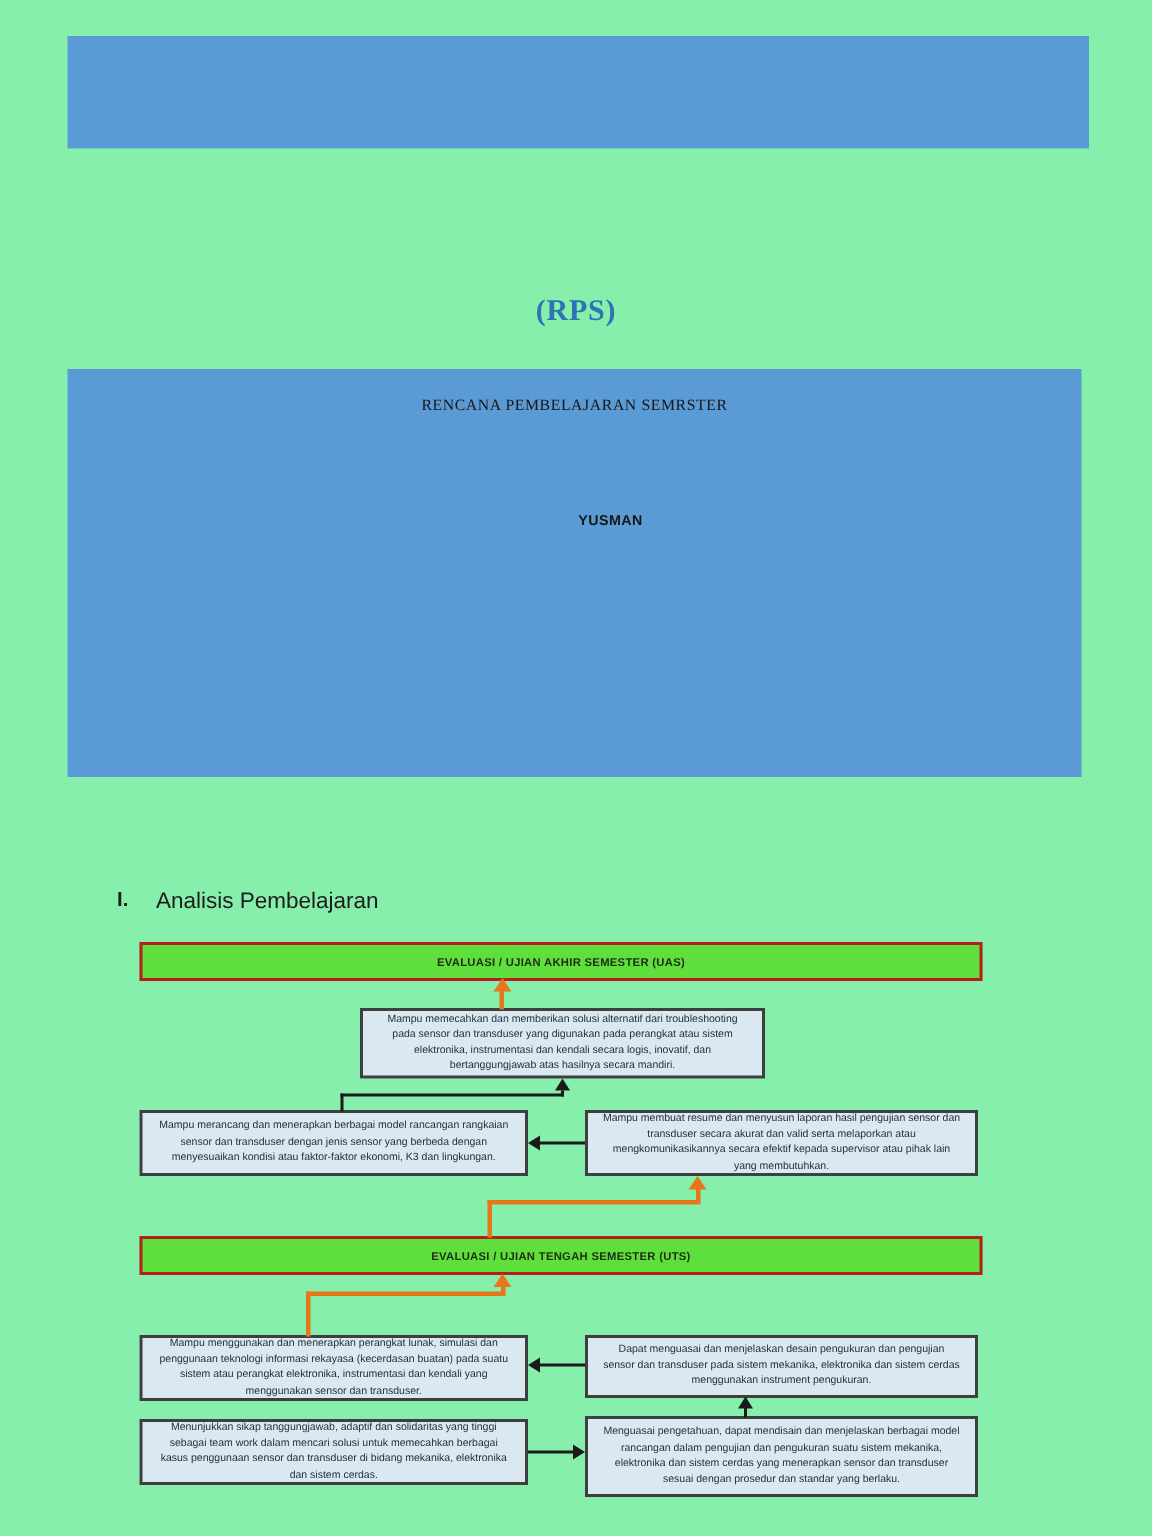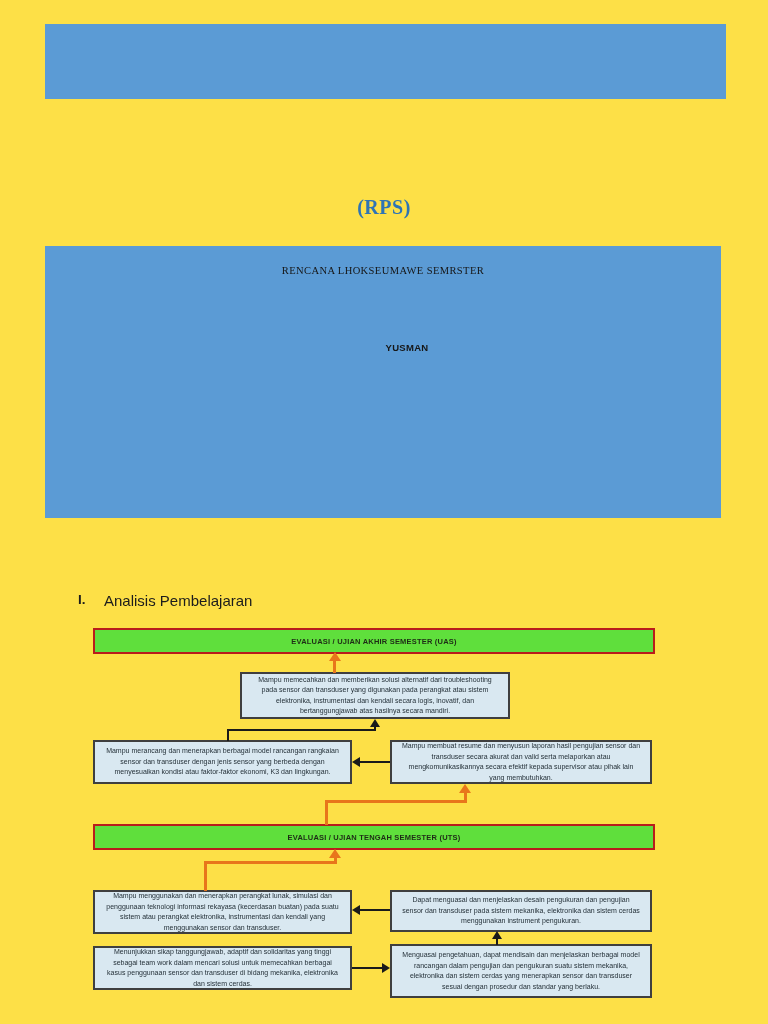--- a/index.html
+++ b/index.html
@@ -1,17 +1,17 @@
 <!DOCTYPE html>
 <html style="--banner-blue: #5B9BD5; --title-blue: #2E74B5; --bar-green: #5FDF3C; --box-blue: #D9E8F1; --arrow-orange: #E8761B; --arrow-black: #1A1A1A;"><head>
 <meta charset="utf-8">
 <style>
   html,body{margin:0;padding:0;background:#ffffff;}
   .page{
-    position:relative;width:768px;height:1024px;background:#fde047;overflow:hidden;
+    position:relative;width:768px;height:1024px;background:#86efac;overflow:hidden;
     font-family:"Liberation Sans",sans-serif;color:#1a1a1a;
   }
   .abs{position:absolute;}
 
   
   .banner-top{left:45px;top:24px;width:681px;height:75px;background:var(--banner-blue,#5B9BD5);}
   .rps-title{
     left:0;top:196px;width:768px;text-align:center;
     font-family:"Liberation Serif",serif;font-weight:700;font-size:20px;
     color:var(--title-blue,#2E74B5);letter-spacing:.5px;
@@ -63,21 +63,21 @@
 </head>
 <body>
 
 <div class="page">
 
   <div class="abs banner-top"></div>
 
   <div class="abs rps-title">(RPS)</div>
 
   <div class="abs cover">
-    <div class="abs cover-heading">RENCANA LHOKSEUMAWE SEMRSTER</div>
+    <div class="abs cover-heading">RENCANA PEMBELAJARAN SEMRSTER</div>
     <div class="abs cover-author">YUSMAN</div>
   </div>
 
   <div class="abs sec-num">I.</div>
   <div class="abs sec-title">Analisis Pembelajaran</div>
 
   <div class="abs gbar bar-uas">
     <span>EVALUASI / UJIAN AKHIR SEMESTER (UAS)</span>
   </div>
   <div class="abs gbar bar-uts">

